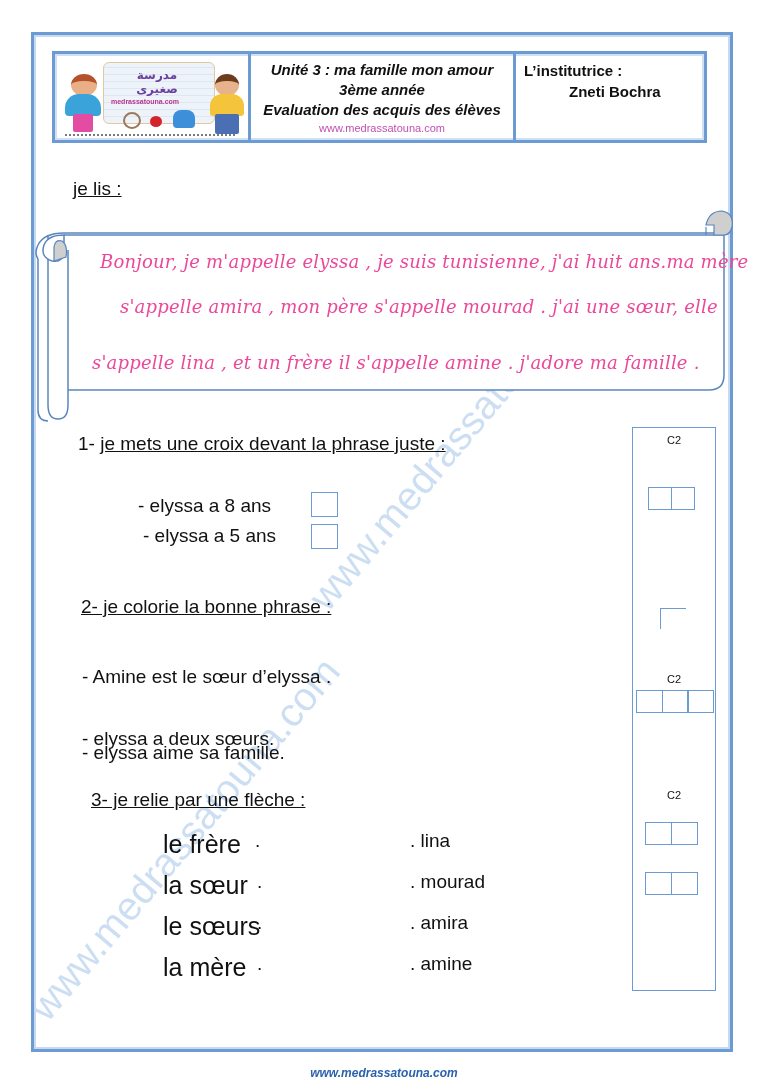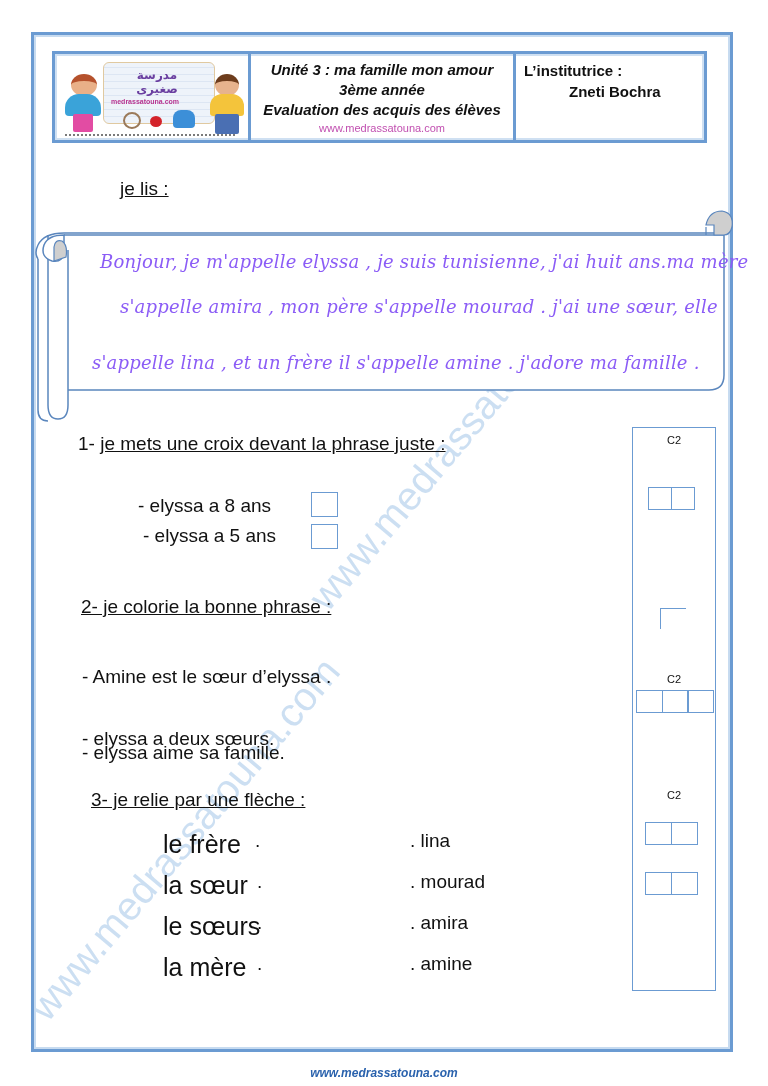--- a/index.html
+++ b/index.html
@@ -39,25 +39,25 @@
   .girl-legs { left: 18px; top: 60px; width: 20px; height: 18px; background: #e24ca3; border-radius: 2px; }
   .boy-head { left: 160px; top: 20px; width: 24px; height: 22px; background: #e7b38d; border-radius: 50%; border-top: 7px solid #6d3c1c; box-sizing: border-box; }
   .boy-body { left: 155px; top: 40px; width: 34px; height: 22px; background: #f4c43b; border-radius: 12px 12px 3px 3px; }
   .boy-legs { left: 160px; top: 60px; width: 24px; height: 20px; background: #4a6fb3; border-radius: 2px; }
   .apple { left: 95px; top: 62px; width: 12px; height: 11px; background: #d4232a; border-radius: 50%; }
   .bag { left: 118px; top: 56px; width: 22px; height: 18px; background: #3c8fd8; border-radius: 8px 8px 4px 4px; }
   .clock { left: 68px; top: 58px; width: 14px; height: 13px; border: 2px solid #9b7a5a; border-radius: 50%; }
   .dots { left: 10px; top: 80px; width: 170px; border-top: 2px dotted #7a7a7a; }
 
   
-  .jelis { left: 73px; top: 178px; font-size: 19px; text-decoration: underline; margin-left: 47px; }
+  .jelis { left: 73px; top: 178px; font-size: 19px; text-decoration: underline; }
 
   
   .scroll-svg { left: 34px; top: 205px; }
-  .cursive { font-family: "DejaVu Serif", serif; font-style: italic; font-size: 18px; color: #8b5cf6; white-space: nowrap; letter-spacing: 0.2px; }
+  .cursive { font-family: "DejaVu Serif", serif; font-style: italic; font-size: 18px; color: #ec4899; white-space: nowrap; letter-spacing: 0.2px; }
   .line1 { left: 100px; top: 251px; }
   .line2 { left: 120px; top: 296px; }
   .line3 { left: 92px; top: 352px; }
 
   
   .q { font-size: 19px; }
   .u { text-decoration: underline; }
   .q1 { left: 78px; top: 433px; }
   .opt { font-size: 19px; }
   .opt1 { left: 138px; top: 495px; }

